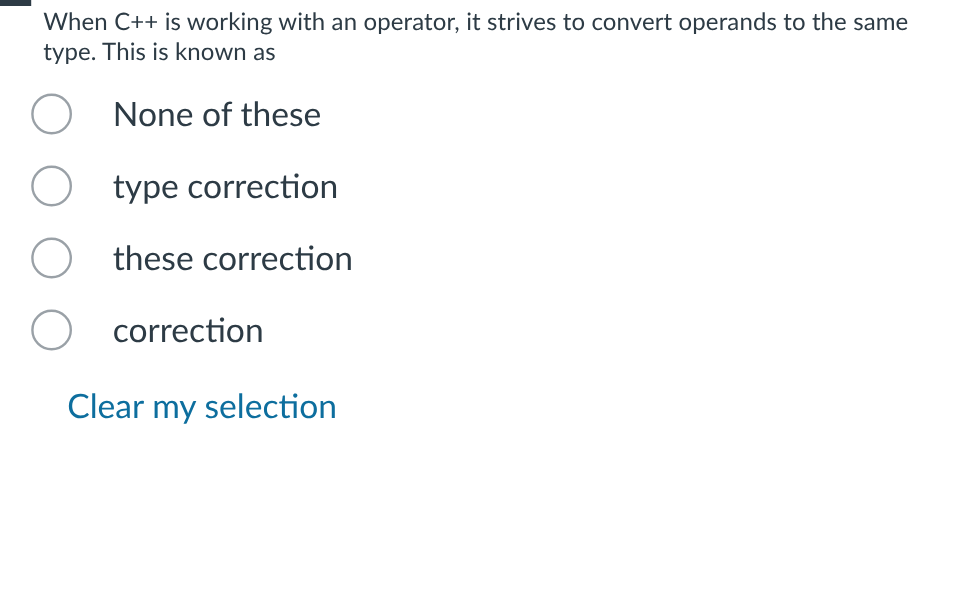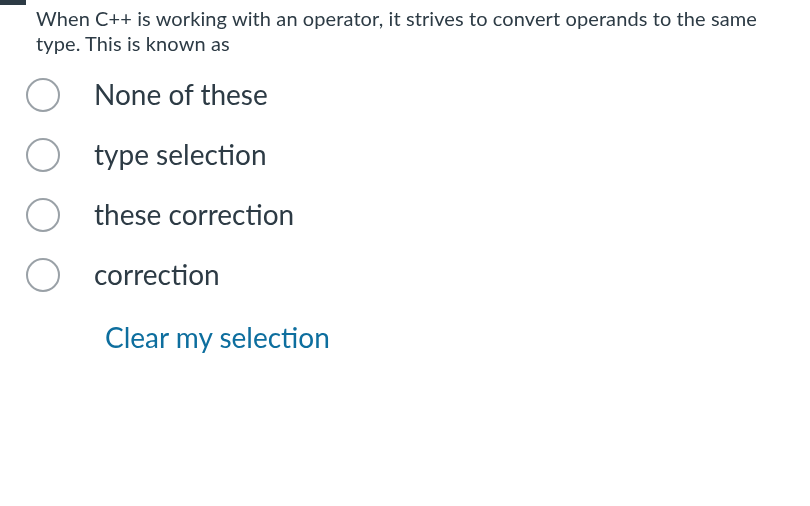--- a/index.html
+++ b/index.html
@@ -50,21 +50,21 @@
     box-sizing: border-box;
     background: #ffffff;
   }
   .option-label {
     font-size: 28px;
     line-height: 1.2;
     color: #2d3b45;
   }
   .clear-link {
     display: inline-block;
-    margin-left: 87px;
+    margin-left: 38px;
     margin-top: 2px;
     font-size: 28px;
     color: #0d6e9e;
     cursor: pointer;
     text-decoration: none;
   }
 </style>
 </head>
 <body>
 
@@ -74,21 +74,21 @@
 
   <div class="options">
 
     <div class="option">
       <span class="radio"></span>
       <span class="option-label">None of these</span>
     </div>
 
     <div class="option">
       <span class="radio"></span>
-      <span class="option-label">type selection</span>
+      <span class="option-label">type correction</span>
     </div>
 
     <div class="option">
       <span class="radio"></span>
       <span class="option-label">these correction</span>
     </div>
 
 
     <div class="option">
       <span class="radio"></span>

